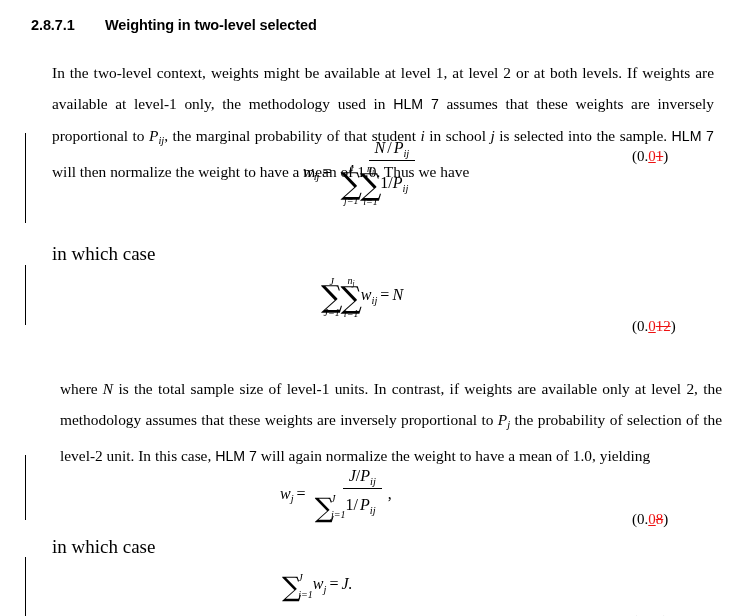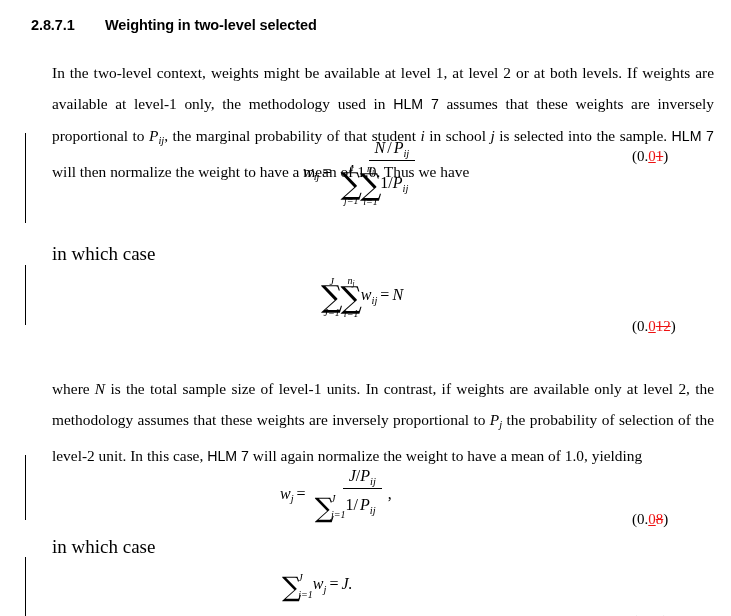--- a/index.html
+++ b/index.html
@@ -47,21 +47,21 @@
   .heading .num { display: inline-block; width: 74px; margin-top: 8px; }
 
   
   .para {
     position: absolute;
     text-align: justify;
     font-size: 15.4px;
     line-height: 31px;
   }
   #para1 { left: 52px; top: 42px;  width: 662px; }
-  #para2 { left: 52px; top: 358px; width: 662px; }
+  #para2 { left: 60px; top: 358px; width: 662px; }
 
   .inline-label {
     position: absolute;
     left: 52px;
     font-size: 19px;
     line-height: 22px;
     white-space: nowrap;
   }
   #case1 { top: 243px; }
   #case2 { top: 536px; }

